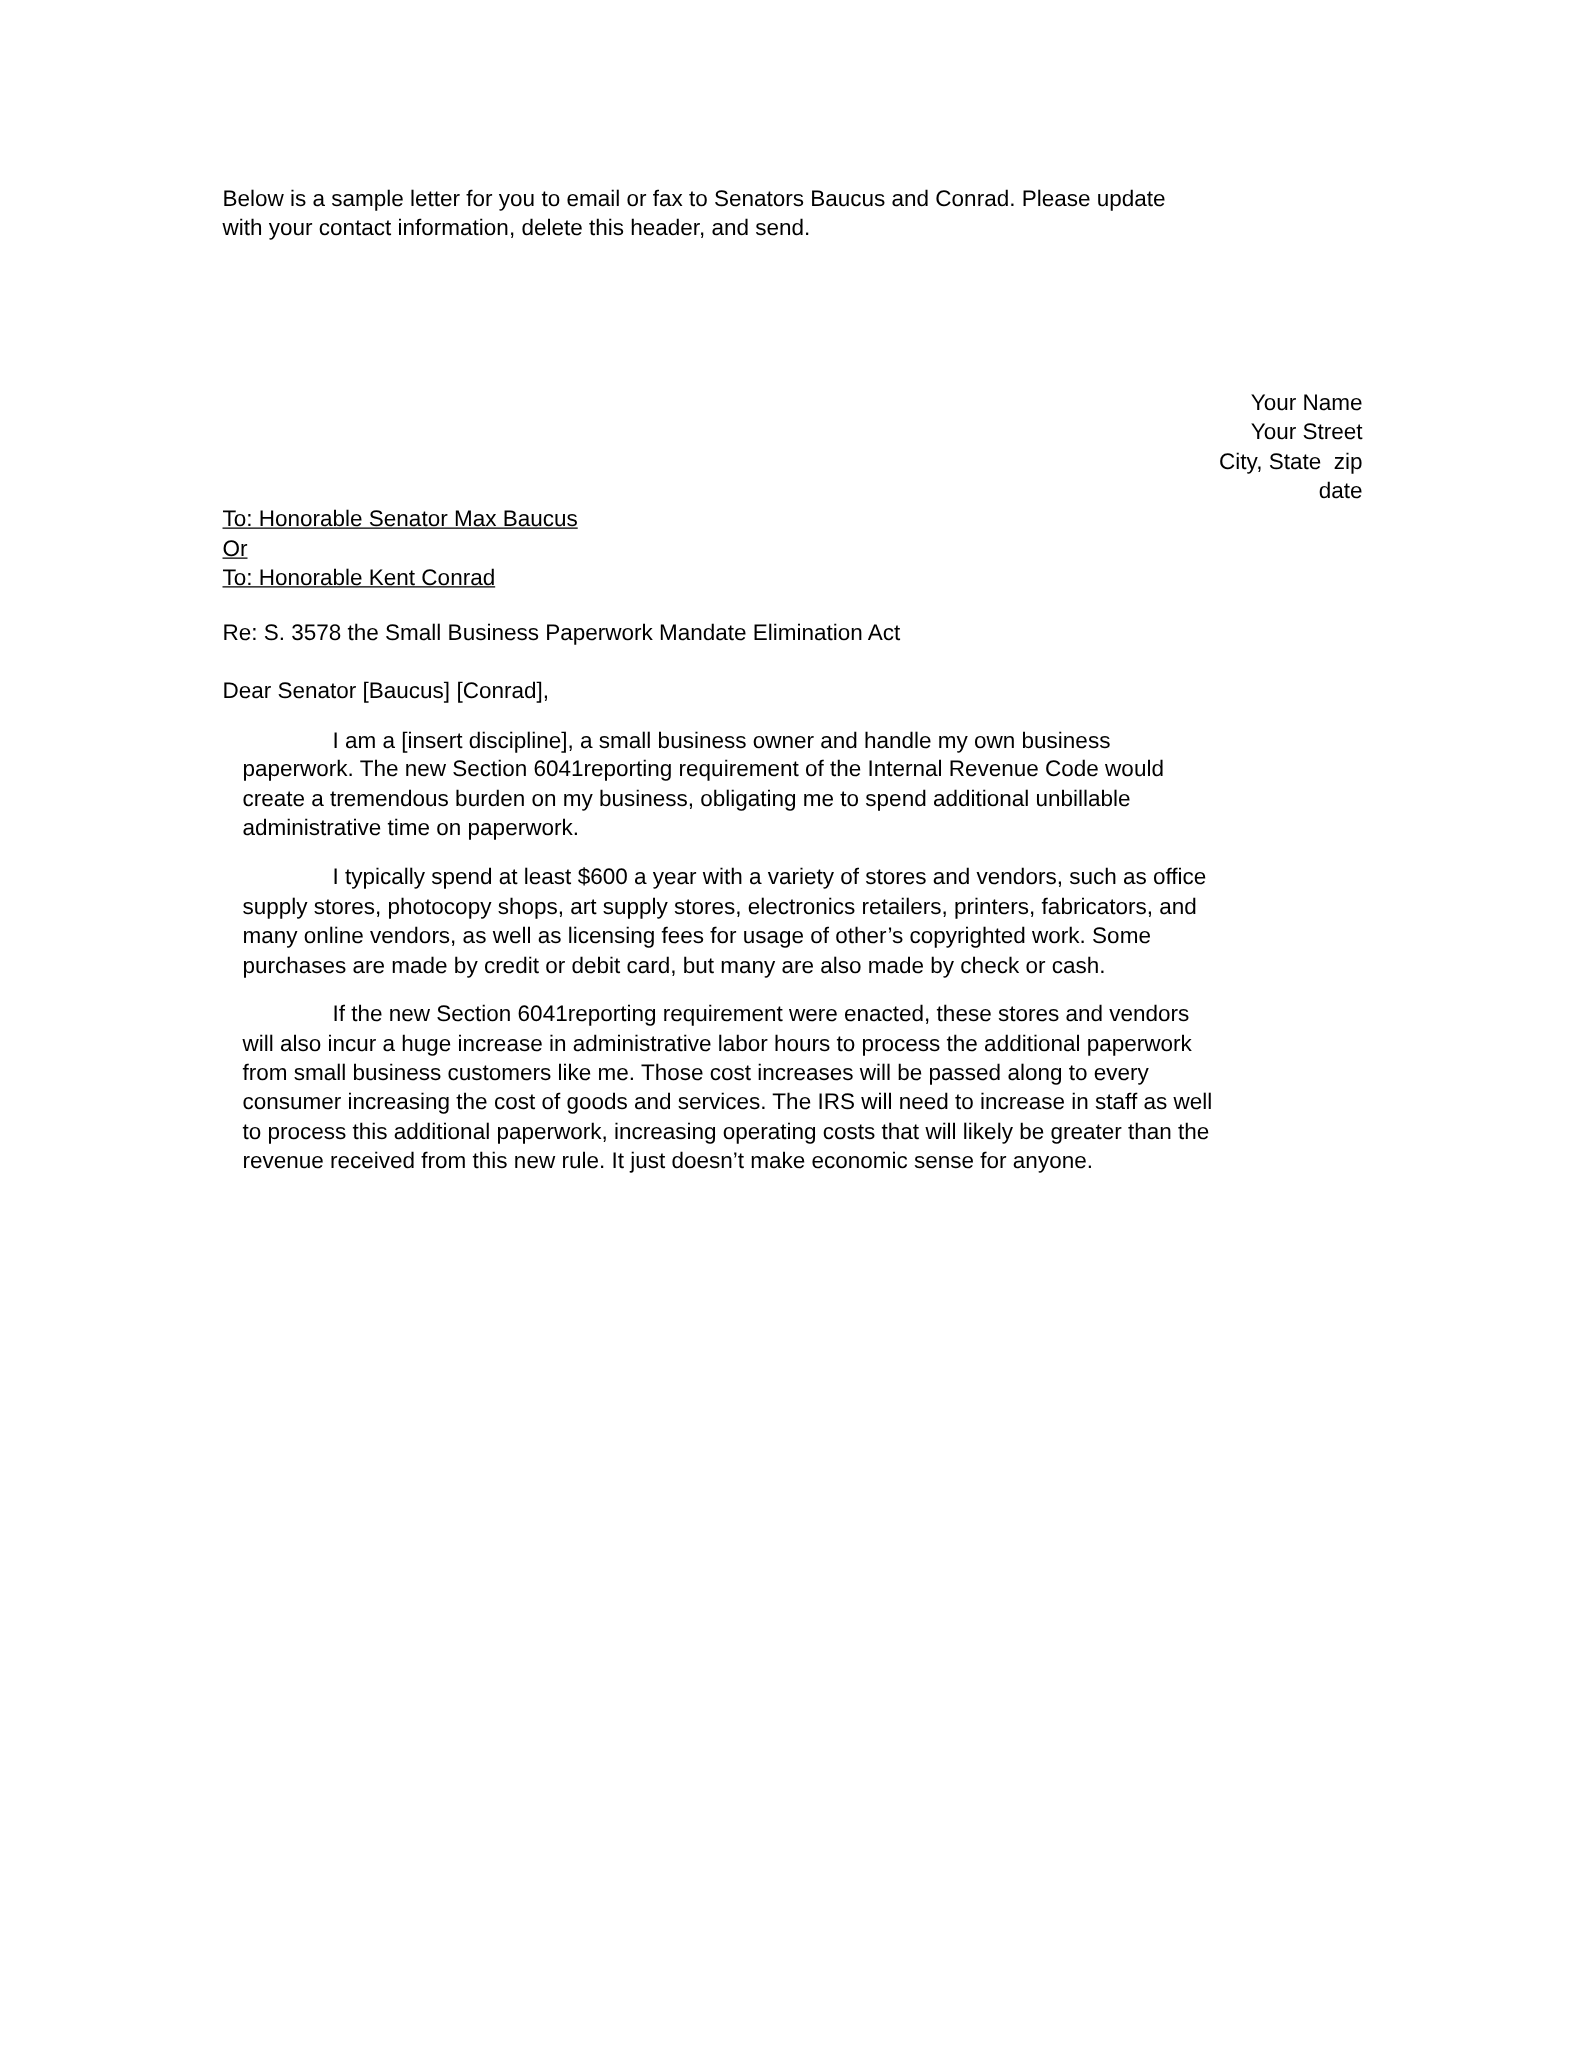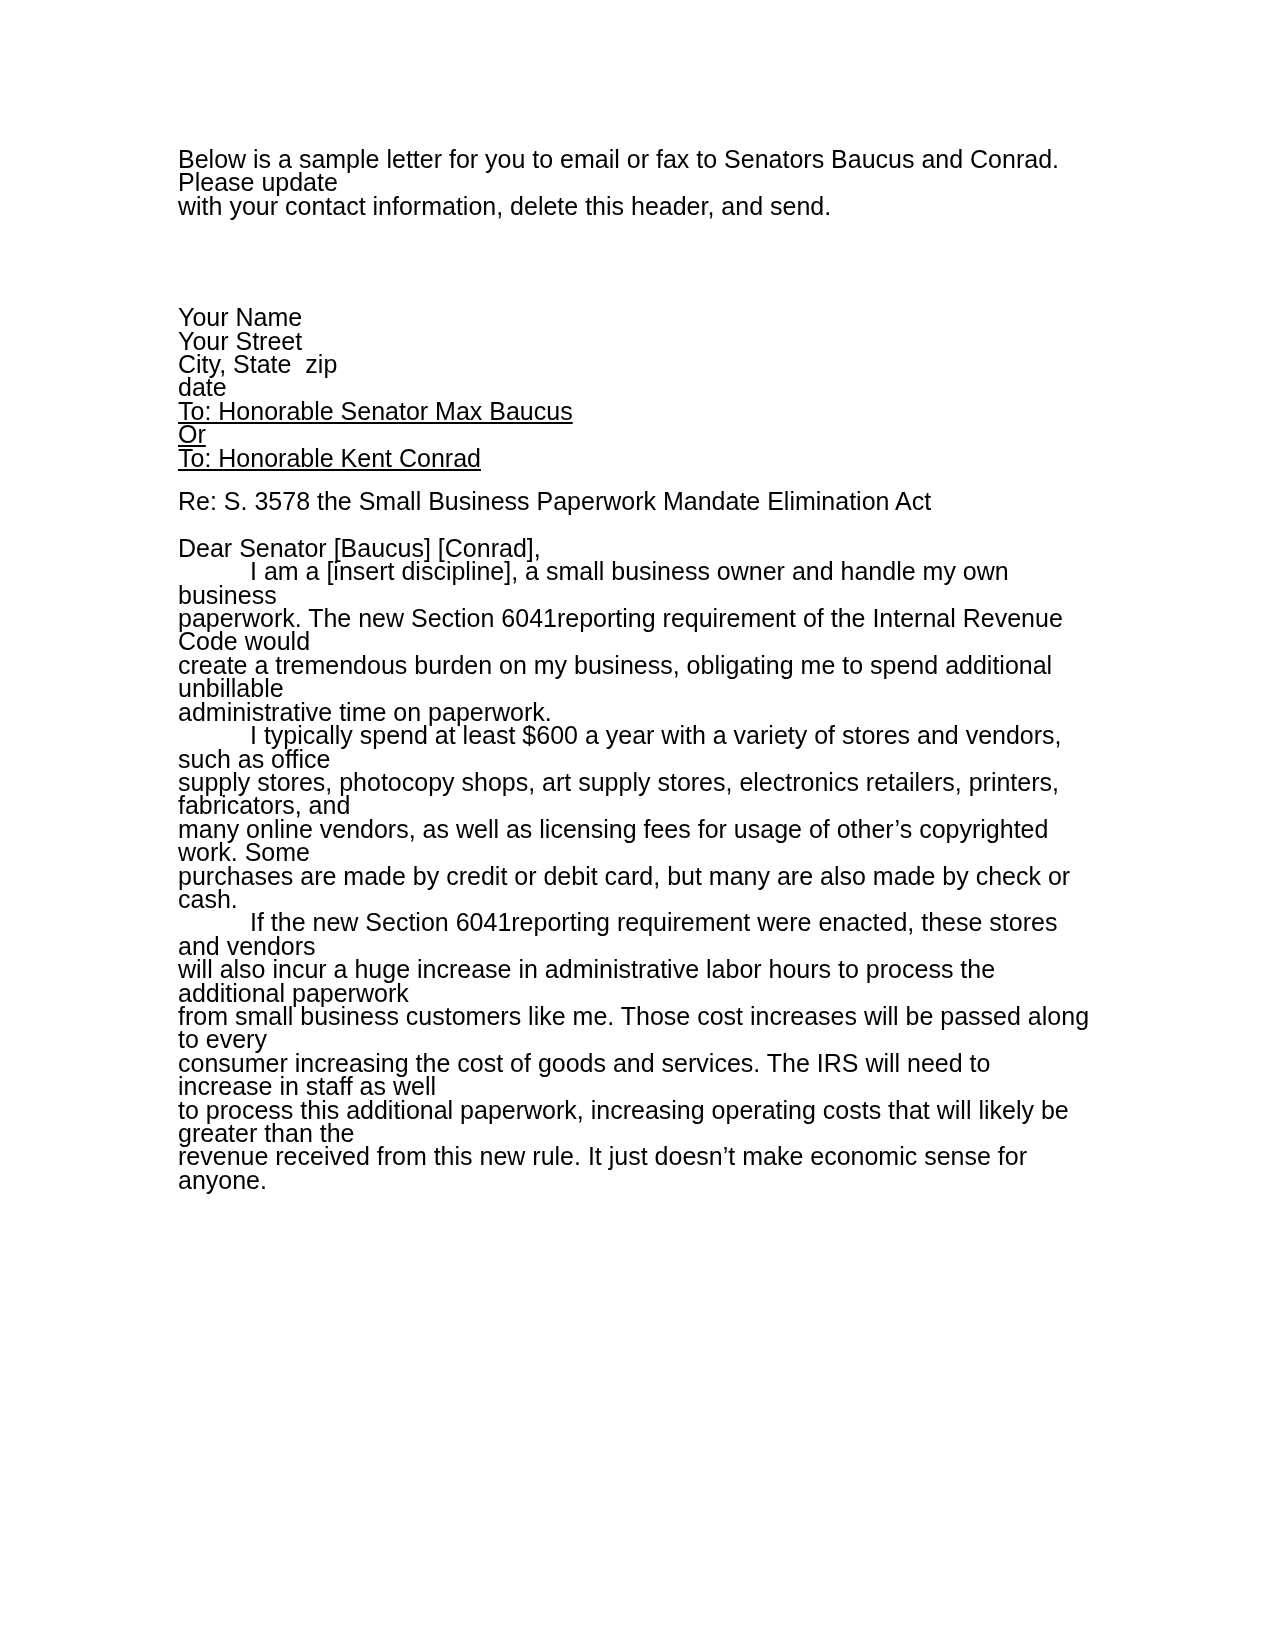--- a/index.html
+++ b/index.html
@@ -7,52 +7,52 @@
     padding: 0;
     background: #ffffff;
   }
   .page {
     position: relative;
     width: 1166px;
     height: 1650px;
     background: #ffffff;
     color: #000000;
     font-family: "Liberation Sans", sans-serif;
-    font-size: 25px;
+    font-size: 18px;
     line-height: 23.4px;
     overflow: hidden;
   }
   .content {
     position: absolute;
     left: 178px;
     top: 148px;
     width: 912px;
   }
   .lines {
     white-space: pre-wrap;
   }
   .header-note {
     margin: 0 0 0 0;
   }
   .sender-block {
-    margin-top: 88px;
-    text-align: left;
+    margin-top: 116px;
+    text-align: right;
   }
   .recipient-block {
     margin-top: 0;
     text-decoration: underline;
   }
   .subject-line {
     margin-top: 20px;
   }
   .salutation {
     margin-top: 23.4px;
   }
   .para {
-    margin: 0;
+    margin: 16px;
   }
   .para.indent-first {
     text-indent: 72px;
   }
   .para.gap-above {
     margin-top: 23.4px;
   }
   .closing-block {
     margin-top: 23.4px;
     margin-left: 80px;

